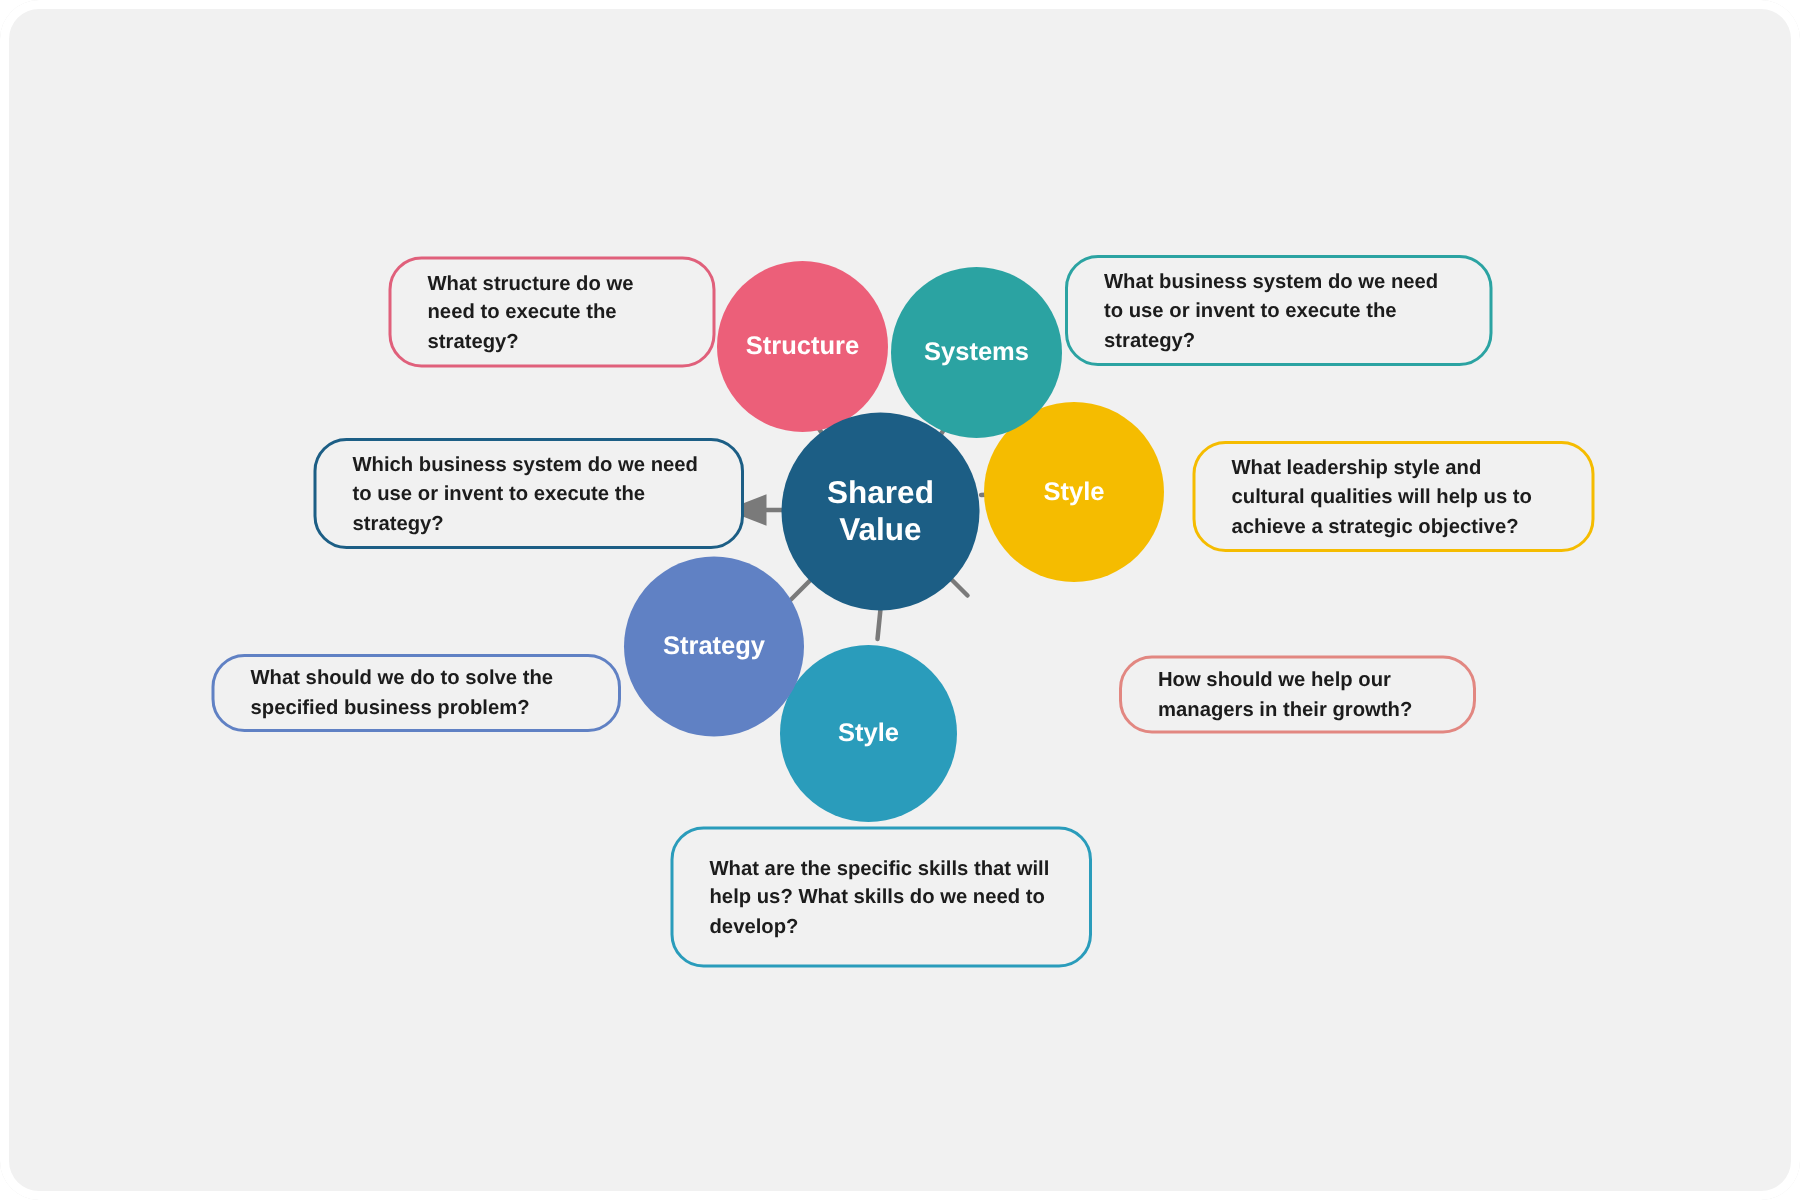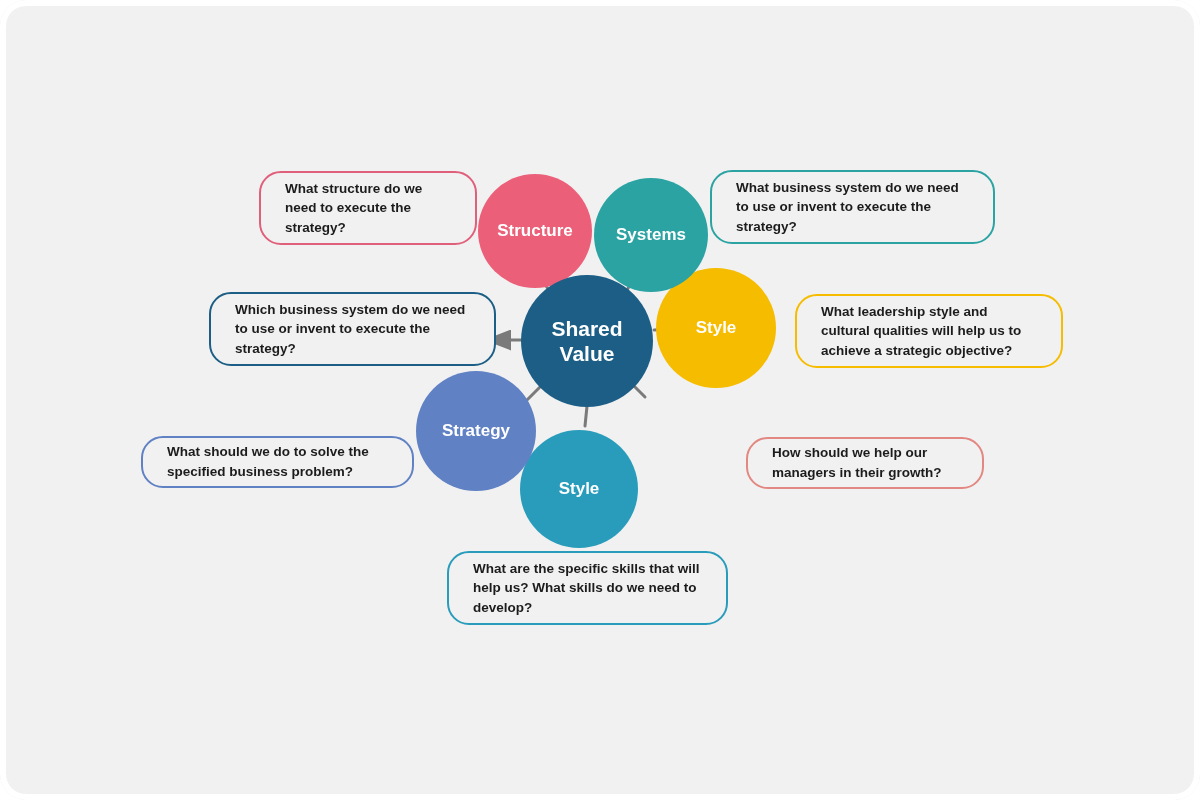--- a/index.html
+++ b/index.html
@@ -139,18 +139,18 @@
   </div>
 
   <div class="callout" style="left:141px; top:436px; width:273px; height:52px; border-color:#6081c4;">
     <span class="txt">What should we do to solve the specified business problem?</span>
   </div>
 
   <div class="callout" style="left:746px; top:437px; width:238px; height:52px; border-color:#e28781;">
     <span class="txt">How should we help our managers in their growth?</span>
   </div>
 
-  <div class="callout" style="left:447px; top:551px; width:281px; height:74px; border-color:#2a9cbb;">
+  <div class="callout" style="left:447px; top:551px; width:281px; height:94px; border-color:#2a9cbb;">
     <span class="txt">What are the specific skills that will help us? What skills do we need to develop?</span>
   </div>
 
   <div id="frame-border"></div>
 </div>
 
 </body></html>

